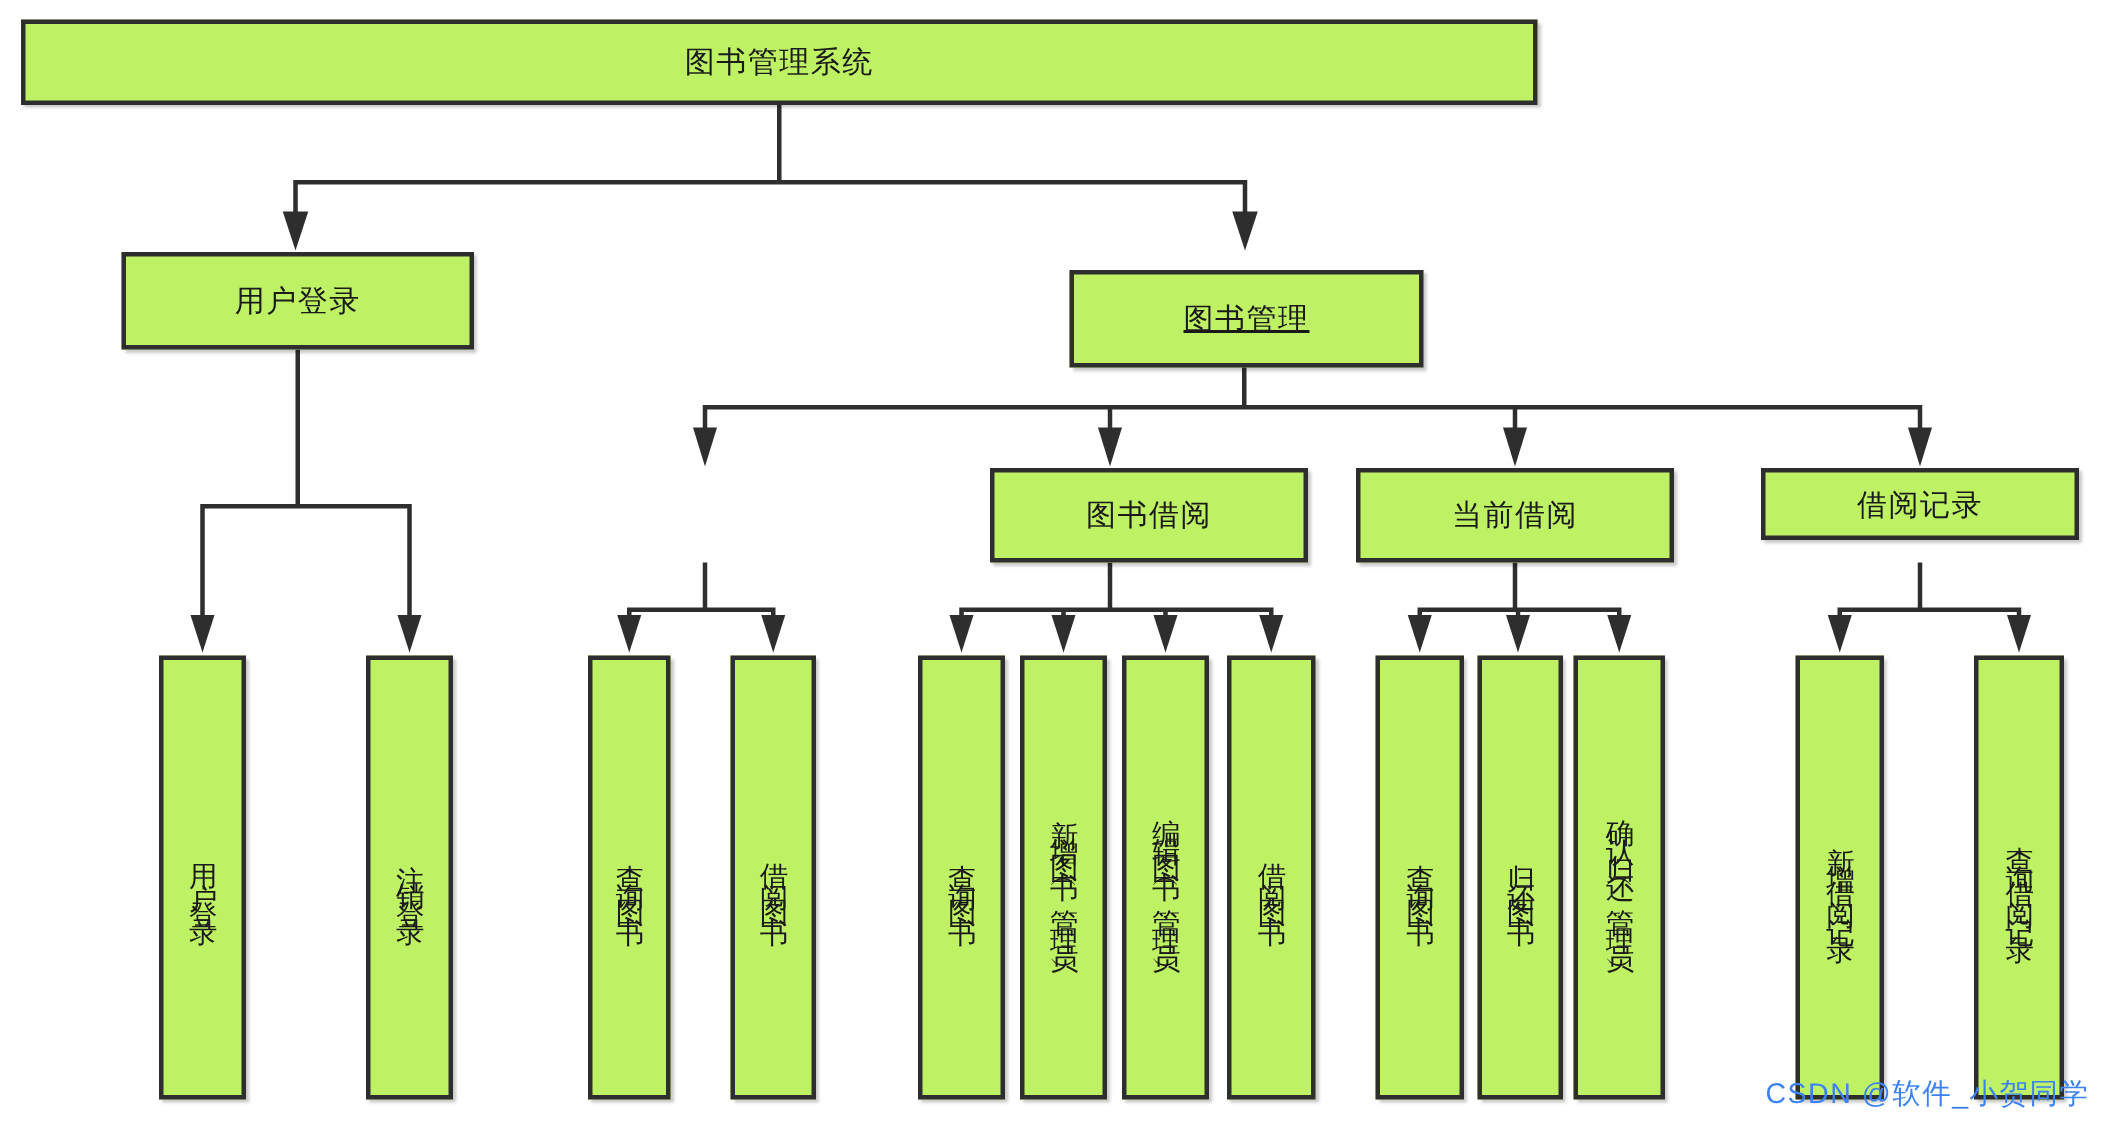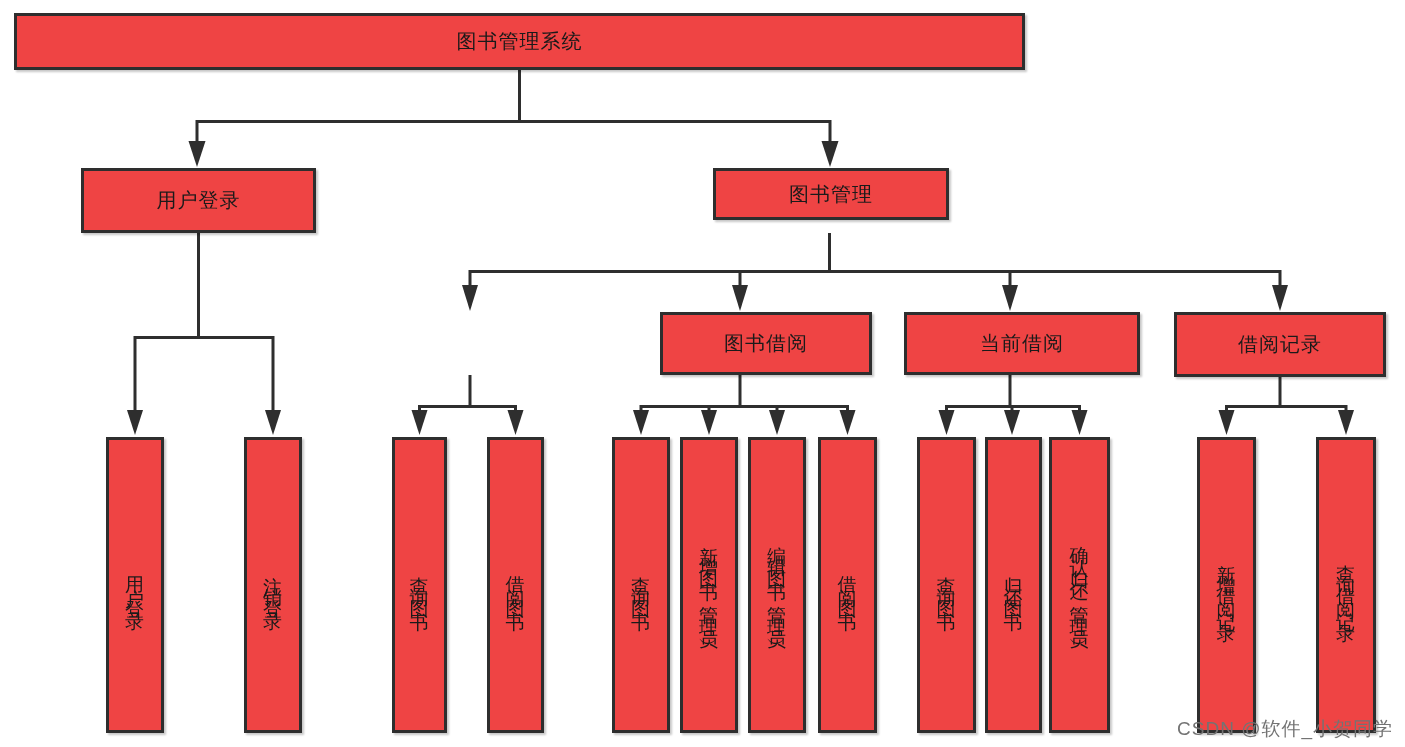--- a/index.html
+++ b/index.html
@@ -21,21 +21,21 @@
     stroke-width: 3;
     fill: none;
   }
   #connector-svg polygon {
     fill: #2e2e2e;
     stroke: none;
   }
   .node {
     position: absolute;
     box-sizing: border-box;
-    background: #ef4444;
+    background: #bef264;
     border: 3px solid #2e2e2e;
     display: flex;
     align-items: center;
     justify-content: center;
     color: #1a1a1a;
     box-shadow: 2px 2px 2px rgba(0,0,0,0.22);
   }
   .h-node span {
     font-size: 20px;
     letter-spacing: 1px;
@@ -47,21 +47,21 @@
     font-size: 19px;
     letter-spacing: 12px;
     line-height: 1;
     white-space: nowrap;
   }
   #watermark {
     position: absolute;
     right: 12px;
     bottom: 5px;
     font-size: 19px;
-    color: #737373;
+    color: #3b82f6;
     letter-spacing: 1px;
     z-index: 5;
     white-space: nowrap;
   }
 </style>
 </head>
 <body>
 
 <div id="canvas">
 
@@ -113,31 +113,31 @@
     <polygon points="1338,410 1354,410 1346,435"></polygon>
   </svg>
 
   <div class="node h-node" style="left:14px; top:13px; width:1011px; height:57px;">
     <span>图书管理系统</span>
   </div>
 
   <div class="node h-node" style="left:81px; top:168px; width:235px; height:65px;">
     <span>用户登录</span>
   </div>
-  <div class="node h-node" style="left:713px; top:168px; width:236px; height:52px;">
+  <div class="node h-node" style="left:713px; top:180px; width:236px; height:65px;text-decoration:underline;">
     <span>图书管理</span>
   </div>
 
   <div class="node h-node" style="left:660px; top:312px; width:212px; height:63px;">
     <span>图书借阅</span>
   </div>
-  <div class="node h-node" style="left:904px; top:312px; width:236px; height:63px;">
+  <div class="node h-node" style="left:904px; top:312px; width:212px; height:63px;">
     <span>当前借阅</span>
   </div>
-  <div class="node h-node" style="left:1174px; top:312px; width:212px; height:65px;">
+  <div class="node h-node" style="left:1174px; top:312px; width:212px; height:48px;">
     <span>借阅记录</span>
   </div>
 
   <div class="node v-node" style="left:106px; top:437px; width:58px; height:296px;">
     <span>用户登录</span>
   </div>
   <div class="node v-node" style="left:244px; top:437px; width:58px; height:296px;">
     <span>注销登录</span>
   </div>
 

